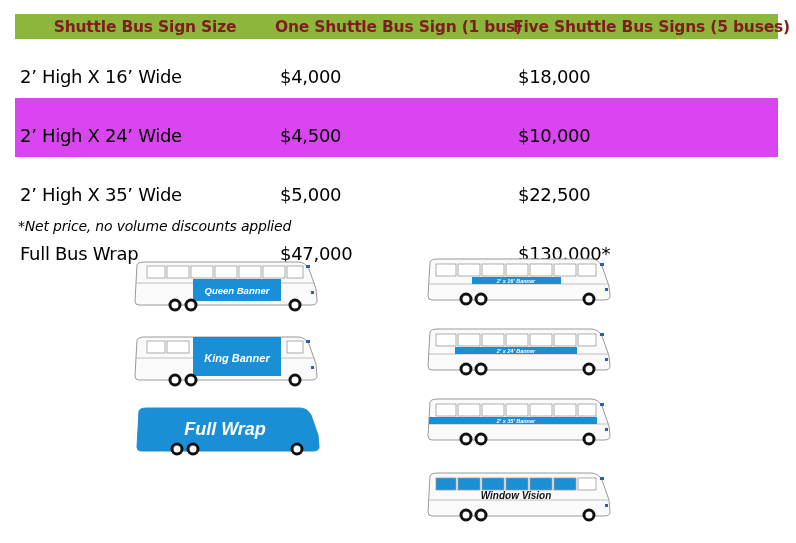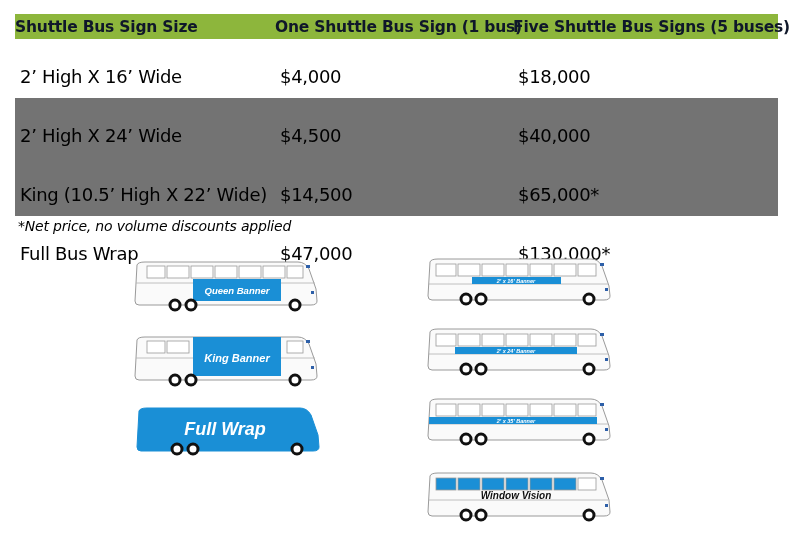--- a/index.html
+++ b/index.html
@@ -1,22 +1,22 @@
 <!DOCTYPE html>
 <html><head>
 <meta charset="utf-8">
 <style>
   html, body { margin:0; padding:0; background:#ffffff; }
   body { width:796px; height:543px; position:relative; overflow:hidden;
          font-family:"DejaVu Sans", "Liberation Sans", sans-serif; color:#000; }
   .price-table { position:absolute; left:15px; top:14px; width:763px; border-collapse:collapse; table-layout:fixed; }
-  .price-table th { background:#8db63c; color:#0f172a; font-weight:bold; font-size:15.5px;
-                    height:25px; padding:0; text-align:left; white-space:nowrap; letter-spacing:-0.2px; }
+  .price-table th { background:#8db63c; color:#7f1d1d; font-weight:bold; font-size:15.5px;
+                    height:25px; padding:0; text-align:center; white-space:nowrap; letter-spacing:-0.2px; }
   .price-table td { font-size:18px; height:43px; padding:16px 0 0 5px; white-space:nowrap; letter-spacing:-0.3px; }
-  .price-table tr.alt td { background:#737373; }
+  .price-table tr.alt td { background:#d946ef; }
   .col1 { width:260px; } .col2 { width:238px; } .col3 { width:265px; }
   .footnote { position:absolute; left:18px; top:218px; font-size:14px; font-style:italic; letter-spacing:-0.2px; }
 
   .bus { position:absolute;font-style:italic; }
   .bus svg { display:block; }
   .banner-label { font-family:"Liberation Sans", sans-serif; font-weight:bold; fill:#ffffff; }
 </style>
 </head>
 <body>
 
@@ -35,26 +35,26 @@
   </thead>
   <tbody>
     <tr>
       <td>2’ High X 16’ Wide</td>
       <td>$4,000</td>
       <td>$18,000</td>
     </tr>
     <tr class="alt">
       <td>2’ High X 24’ Wide</td>
       <td>$4,500</td>
-      <td>$40,000</td>
-    </tr>
-    <tr class="alt">
-      <td>King (10.5’ High X 22’ Wide)</td>
-      <td>$14,500</td>
-      <td>$65,000*</td>
+      <td>$10,000</td>
+    </tr>
+    <tr>
+      <td>2’ High X 35’ Wide</td>
+      <td>$5,000</td>
+      <td>$22,500</td>
     </tr>
     <tr>
       <td>Full Bus Wrap</td>
       <td>$47,000</td>
       <td>$130,000*</td>
     </tr>
   </tbody>
 </table>
 
 <div class="footnote">*Net price, no volume discounts applied</div>

